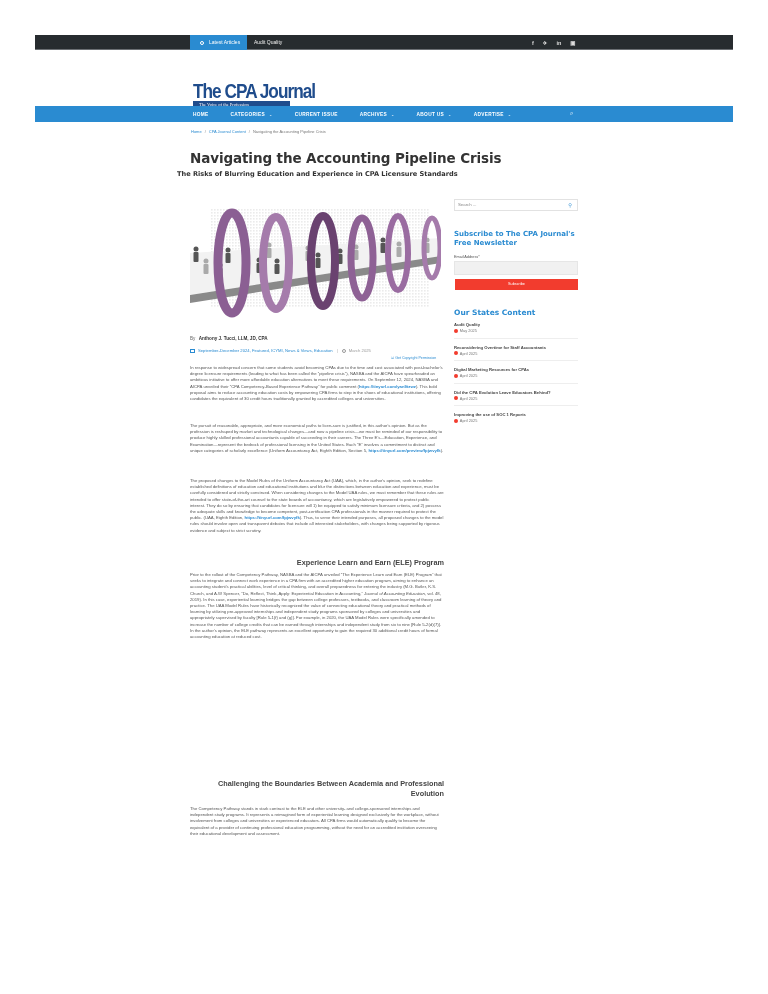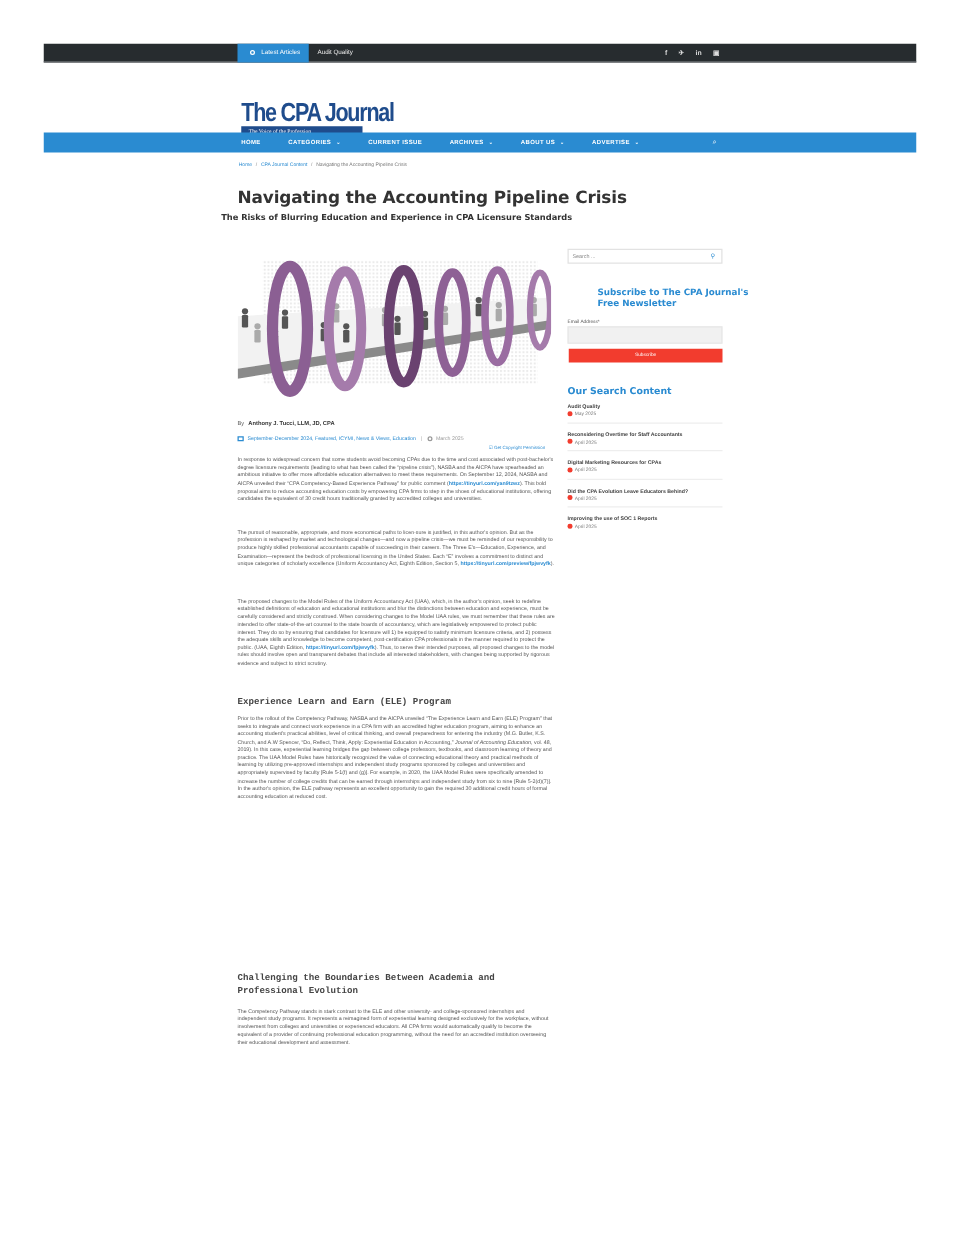--- a/index.html
+++ b/index.html
@@ -37,25 +37,25 @@
   .meta { position: absolute; left: 190px; top: 348px; font-size: 4.2px; color: #2a8bd1; white-space: nowrap; }
   .meta .folder { display: inline-block; width: 5px; height: 4px; border: 0.7px solid #2a8bd1; margin-right: 3px; vertical-align: -0.5px; }
   .meta .pipe { color: #aaa; margin: 0 4px; }
   .meta .date { color: #999; }
   .meta .clockg { display: inline-block; width: 4px; height: 4px; border: 0.7px solid #999; border-radius: 50%; margin-right: 3px; vertical-align: -0.5px; }
   .perm { position: absolute; left: 391px; top: 356px; font-size: 3.6px; color: #2a8bd1; white-space: nowrap; }
 
   .body { position: absolute; left: 190px; width: 254px; font-size: 4.25px; line-height: 6.2px; color: #555; }
   .body a { color: #2a8bd1; font-weight: bold; text-decoration: none; }
   .body i { font-style: italic; }
-  .h2 { position: absolute; left: 190px; width: 254px; font-family: Liberation Mono, monospace; font-weight: bold; font-size: 7.3px; line-height: 9.5px; color: #444; }
+  .h2 { position: absolute; left: 190px; width: 254px; font-family: Liberation Sans, sans-serif; font-weight: bold; font-size: 7.3px; line-height: 9.5px; color: #444; text-align: right; }
 
   .side-search { position: absolute; left: 454px; top: 199px; width: 124px; height: 12px; border: 1px solid #e2e2e2; background: #fff; font-size: 4.3px; color: #888; line-height: 10px; padding-left: 3px; }
   .side-search .mag { position: absolute; right: 5px; top: 0; color: #2a8bd1; font-size: 5px; }
-  .sub-title { position: absolute; left: 478px; top: 230px; width: 125px; font-family: "DejaVu Sans", sans-serif; font-weight: bold; font-size: 7px; line-height: 9px; color: #2a8bd1; }
+  .sub-title { position: absolute; left: 454px; top: 230px; width: 125px; font-family: "DejaVu Sans", sans-serif; font-weight: bold; font-size: 7px; line-height: 9px; color: #2a8bd1; }
   .email-label { position: absolute; left: 454px; top: 255px; font-size: 3.8px; color: #555; }
   .email-input { position: absolute; left: 454px; top: 261px; width: 124px; height: 14px; background: #f1f1f1; border: 1px solid #e6e6e6; }
   .subscribe { position: absolute; left: 455px; top: 279px; width: 123px; height: 11px; background: #f23c2e; color: #fff; font-size: 3.8px; text-align: center; line-height: 11px; }
   .latest-title { position: absolute; left: 454px; top: 308px; font-family: "DejaVu Sans", sans-serif; font-weight: bold; font-size: 7.5px; color: #2a8bd1; }
   .latest-list { position: absolute; left: 454px; top: 322px; width: 124px; }
   .latest-item { border-bottom: 1px solid #eee; padding-bottom: 4px; margin-bottom: 6px; }
   .latest-item .t { font-size: 4.2px; font-weight: bold; color: #444; line-height: 6px; }
   .latest-item .d { font-size: 3.9px; color: #777; line-height: 5.5px; }
   .latest-item .d .ico { display: inline-block; width: 3.8px; height: 3.8px; border-radius: 50%; background: #f23c2e; margin-right: 2px; vertical-align: -0.5px; }
 </style>
@@ -192,21 +192,21 @@
 <div class="side-search">
   <span>Search ...</span>
   <span class="mag">⚲</span>
 </div>
 
 <div class="sub-title">Subscribe to The CPA Journal's Free Newsletter</div>
 <div class="email-label">Email Address*</div>
 <div class="email-input"></div>
 <div class="subscribe">Subscribe</div>
 
-<div class="latest-title">Our Search Content</div>
+<div class="latest-title">Our States Content</div>
 <div class="latest-list">
   <div class="latest-item">
     <div class="t">Audit Quality</div>
     <div class="d"><span class="ico"></span><span>May 2025</span></div>
   </div>
   <div class="latest-item">
     <div class="t">Reconsidering Overtime for Staff Accountants</div>
     <div class="d"><span class="ico"></span><span>April 2025</span></div>
   </div>
   <div class="latest-item">

